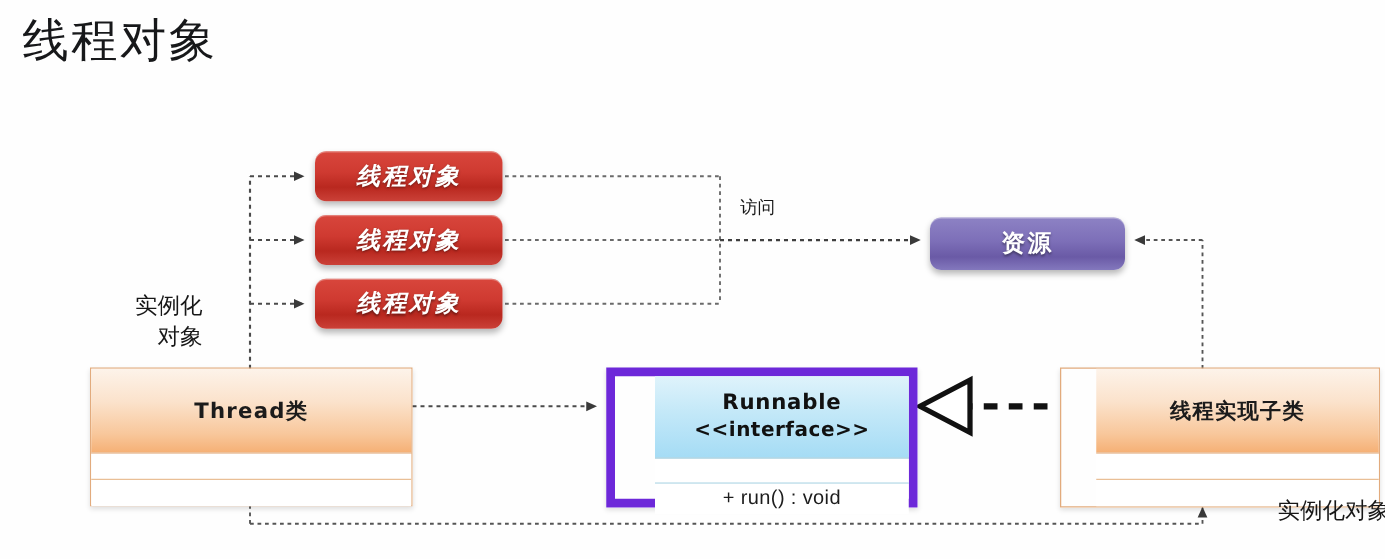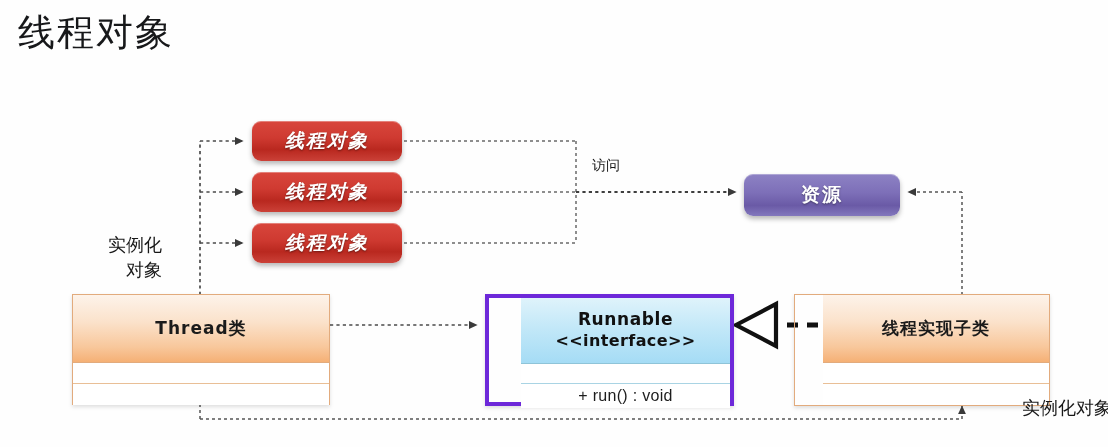--- a/index.html
+++ b/index.html
@@ -69,21 +69,21 @@
     background:linear-gradient(180deg,#fdf3ea 0%,#fbe2cb 40%,#f8c79b 78%,#f5b075 100%);
     border-bottom:1px solid #e2ab7d;
   }
   .uml-orange .row{border-bottom:1px solid #e9bf96;}
   .uml-orange .row:last-child{border-bottom:none;}
   .uml-orange .hdr span{
     color:#1b1b1b;font-size:17px;font-weight:700;letter-spacing:1px;
     font-family:"DejaVu Sans","Liberation Sans",sans-serif;
   }
 
-  .uml-blue{border:4px solid #6d28d9;box-shadow:0 2px 4px rgba(0,0,0,.13);padding-left:32px;}
+  .uml-blue{border:7px solid #6d28d9;box-shadow:0 2px 4px rgba(0,0,0,.13);padding-left:32px;}
   .uml-blue .hdr{
     background:linear-gradient(180deg,#dff3fb 0%,#c3e8f8 45%,#a5dcf5 100%);
     border-bottom:1px solid #8fc4d8;
     line-height:1.28;
   }
   .uml-blue .row{border-bottom:1px solid #a9d4e4;}
   .uml-blue .row:last-child{border-bottom:none;}
   .uml-blue .hdr .l1{
     color:#111;font-size:17px;font-weight:700;letter-spacing:.6px;
     font-family:"DejaVu Sans","Liberation Sans",sans-serif;
@@ -186,21 +186,21 @@
 
   <div class="uml uml-blue" style="left:485px;top:294px;width:249px;height:112px;">
     <div class="hdr" style="height:66px;">
       <div class="l1">Runnable</div>
       <div class="l2">&lt;&lt;interface&gt;&gt;</div>
     </div>
     <div class="row" style="height:20px;"></div>
     <div class="row method" style="height:24px;">+ run() : void</div>
   </div>
 
-  <div class="uml uml-orange" style="left:794px;top:294px;width:256px;height:112px;padding-left:28px;">
+  <div class="uml uml-orange" style="left:848px;top:294px;width:256px;height:112px;padding-left:28px;">
     <div class="hdr" style="height:68px;">
       <span>线程实现子类</span>
     </div>
     <div class="row" style="height:21px;"></div>
     <div class="row" style="height:21px;"></div>
   </div>
 
   <div class="lbl lbl-inst">
     <div>实例化</div>
     <div>对象</div>

